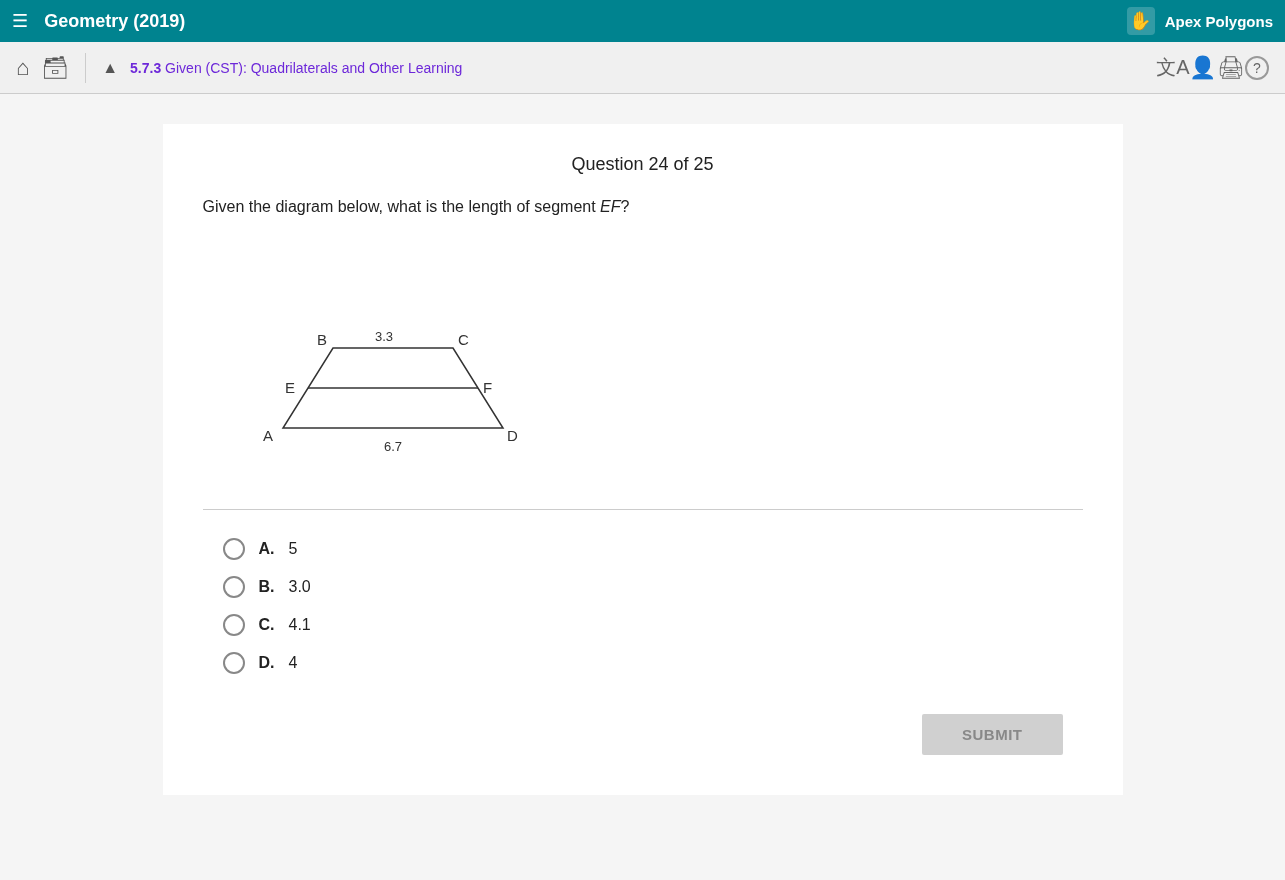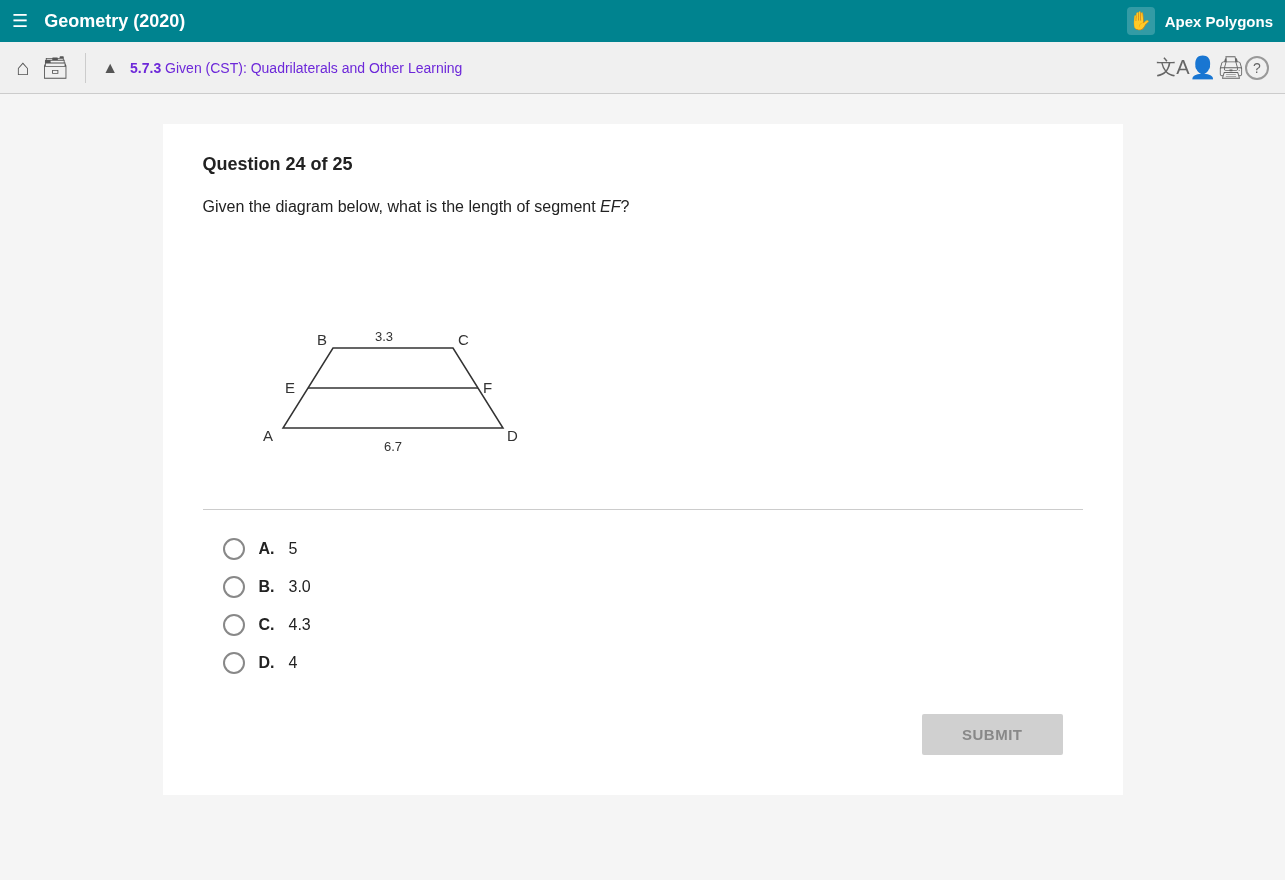--- a/index.html
+++ b/index.html
@@ -82,23 +82,24 @@
     
     .main-content {
       background: white;
       max-width: 960px;
       margin: 30px auto;
       padding: 30px 40px 40px 40px;
     }
 
     .question-header {
       font-size: 18px;
-      font-weight: bold;
+      font-weight: normal;
       margin-bottom: 20px;
       color: #222;
+      text-align: center;
     }
 
     .question-text {
       font-size: 16px;
       color: #222;
       margin-bottom: 24px;
       line-height: 1.5;
     }
 
     .question-text em {
@@ -167,21 +168,21 @@
       letter-spacing: 0.5px;
       cursor: not-allowed;
       border-radius: 2px;
     }
   </style>
 </head>
 <body>
 
 <div class="top-bar">
   <span class="menu-icon">☰</span>
-  <span class="course-title">Geometry (2020)</span>
+  <span class="course-title">Geometry (2019)</span>
   <div class="apex-logo">
 
     <svg class="logo-icon" viewBox="0 0 32 32" fill="white" xmlns="http://www.w3.org/2000/svg">
       <rect x="2" y="2" width="28" height="28" rx="4" fill="rgba(255,255,255,0.2)"></rect>
       <text x="16" y="22" text-anchor="middle" font-size="18" fill="white">✋</text>
     </svg>
     <span>Apex Polygons</span>
   </div>
 </div>
 
@@ -248,21 +249,21 @@
 
     <div class="answer-choice">
       <div class="radio-circle"></div>
       <span class="choice-letter">B.</span>
       <span>3.0</span>
     </div>
 
     <div class="answer-choice">
       <div class="radio-circle"></div>
       <span class="choice-letter">C.</span>
-      <span>4.3</span>
+      <span>4.1</span>
     </div>
 
     <div class="answer-choice">
       <div class="radio-circle"></div>
       <span class="choice-letter">D.</span>
       <span>4</span>
     </div>
 
   </div>
 

